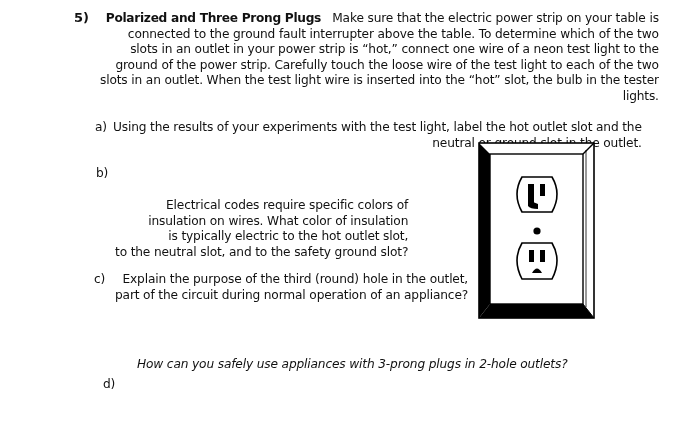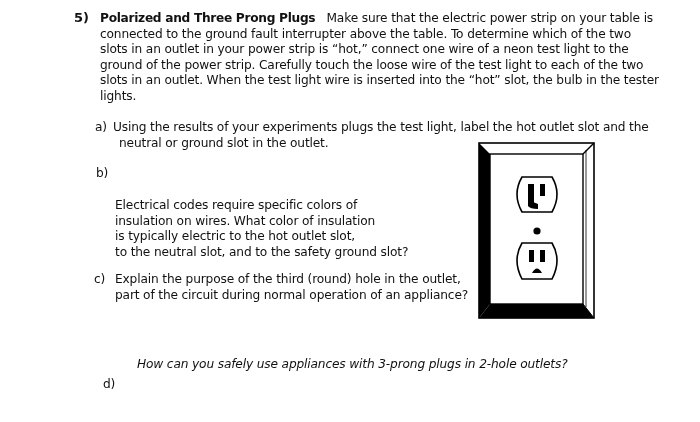--- a/index.html
+++ b/index.html
@@ -4,42 +4,42 @@
   <style>
     html, body { margin: 0; padding: 0; background: #ffffff; }
     body {
       width: 700px; height: 422px; position: relative; overflow: hidden;
       font-family: "DejaVu Sans", sans-serif; color: #111;
     }
     .txt { position: absolute; font-size: 12.2px; line-height: 15.6px; white-space: nowrap; letter-spacing: -0.15px; }
     .num { position: absolute; font-weight: bold; font-size: 13px; }
     .title { font-weight: bold; font-family: "DejaVu Sans", sans-serif; letter-spacing: -0.3px; }
     .para { position: absolute; }
-    .para div { white-space: nowrap; }
+    .para div { white-space: nowrap; text-align: right; }
     .outlet { position: absolute; left: 478px; top: 142px; width: 118px; height: 178px; }
   </style>
 </head>
 <body>
 
 <div class="num" style="left:74px; top:10px;">5)</div>
 <div class="para" style="left:100px; top:11px; font-size:12.2px; line-height:15.6px; letter-spacing:-0.15px;">
   <div>
     <span class="title">Polarized and Three Prong Plugs</span>&nbsp;&nbsp;
     <span>Make sure that the electric power strip on your table is</span>
   </div>
   <div>connected to the ground fault interrupter above the table.  To determine which of the two</div>
   <div>slots in an outlet in your power strip is “hot,” connect one wire of a neon test light to the</div>
   <div>ground of the power strip.  Carefully touch the loose wire of the test light to each of the two</div>
   <div>slots in an outlet.  When the test light wire is inserted into the “hot” slot, the bulb in the tester</div>
   <div>lights.</div>
 </div>
 
 <div class="txt" style="left:95px; top:120px;">a)</div>
 <div class="para" style="left:113px; top:120px; font-size:12.2px; line-height:15.6px; letter-spacing:-0.15px;">
-  <div>Using the results of your experiments plugs the test light, label the hot outlet slot and the</div>
+  <div>Using the results of your experiments with the test light, label the hot outlet slot and the</div>
   <div style="padding-left:6px;">neutral or ground slot in the outlet.</div>
 </div>
 
 <div class="txt" style="left:96px; top:166px;">b)</div>
 <div class="para" style="left:115px; top:166px; font-size:12.2px; line-height:15.6px; letter-spacing:-0.15px;margin-top:32px;">
   <div>Electrical codes require specific colors of</div>
   <div>insulation on wires.  What color of insulation</div>
   <div>is typically electric to the   hot outlet slot,</div>
   <div>to the neutral slot, and to the safety ground slot?</div>
 </div>

